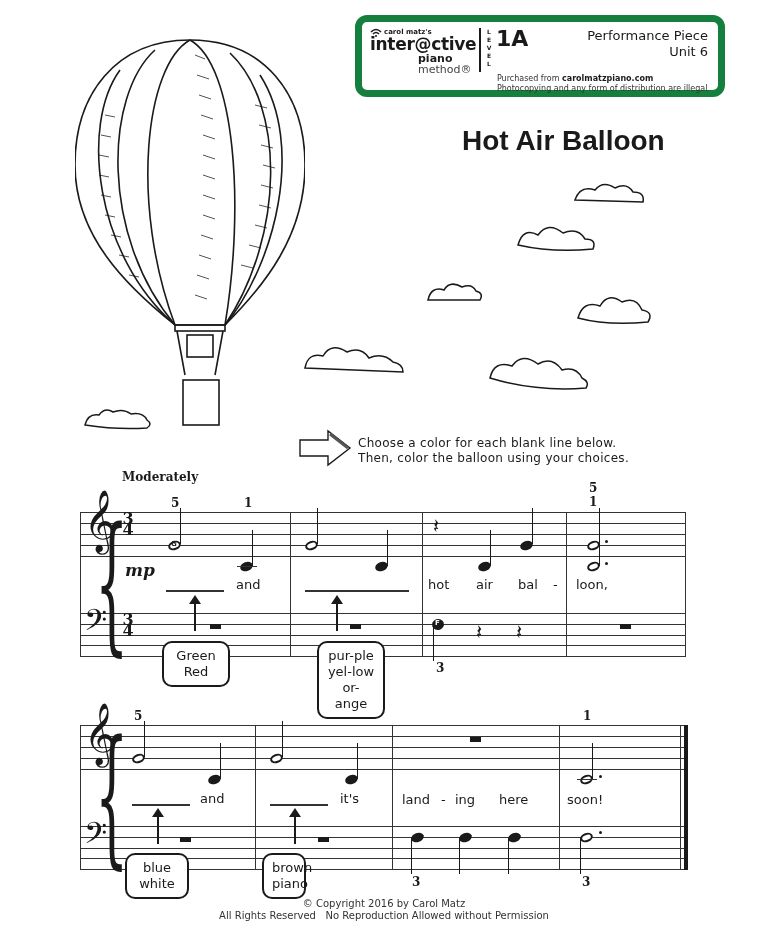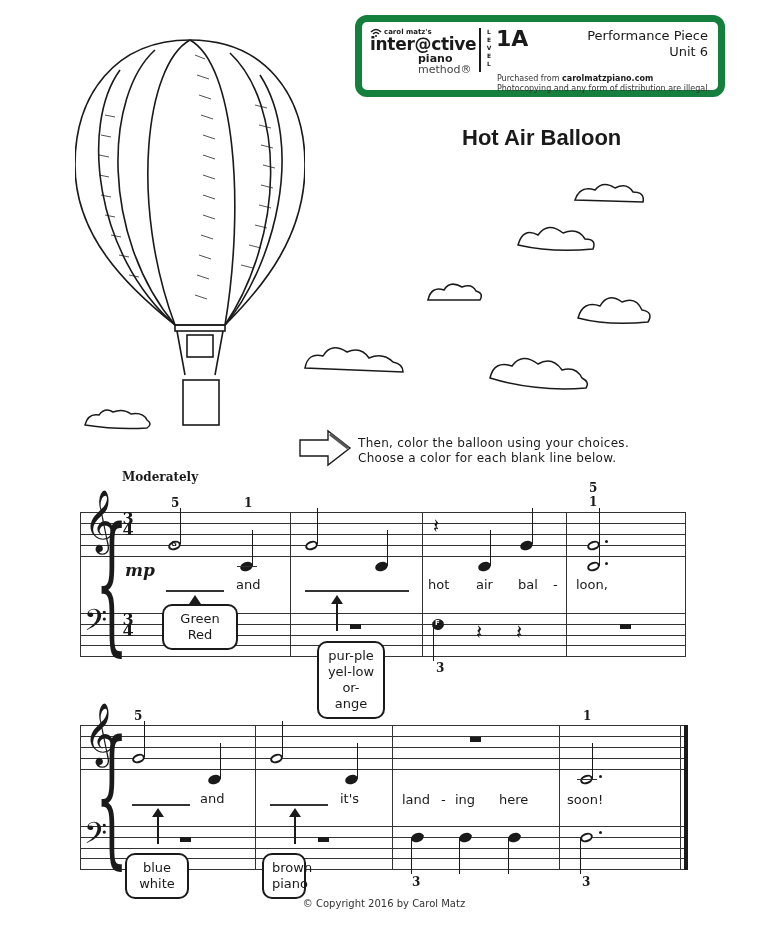--- a/index.html
+++ b/index.html
@@ -11,21 +11,21 @@
   .logo .big{font-size:17px;font-weight:bold;line-height:17px;letter-spacing:-0.3px;}
   .logo .mid{font-size:11px;line-height:11px;margin-left:48px;}
   .logo .mid b{font-weight:bold;}
   .logo .mid span{font-weight:normal;color:#444;}
   .divider{left:117px;top:6px;width:2px;height:44px;background:#1a1a1a;}
   .level-v{left:124px;top:6px;font-size:6px;line-height:8px;width:6px;text-align:center;font-weight:bold;}
   .level-num{left:134px;top:4px;font-size:22px;font-weight:bold;}
   .perf{right:10px;top:6px;text-align:right;font-size:13px;line-height:16px;}
   .purch{right:8px;top:52px;text-align:left;font-size:8px;line-height:10px;color:#333;}
   .purch b{color:#1a1a1a;}
-  .title{left:462px;top:125px;font-size:22px;font-weight:bold;font-family:"Liberation Sans",sans-serif;}
+  .title{left:462px;top:125px;font-size:28px;font-weight:bold;font-family:"Liberation Sans",sans-serif;}
   .instr{left:358px;top:436px;font-size:12px;line-height:15px;letter-spacing:0.3px;}
   .tempo{left:122px;top:470px;font-family:"DejaVu Serif",serif;font-weight:bold;font-size:12px;}
   .staffline{position:absolute;height:1px;background:#333;}
   .barline{position:absolute;width:1px;background:#333;}
   .lyric{position:absolute;font-size:13px;}
   .blank{position:absolute;height:1.5px;background:#333;}
   .arrow{position:absolute;width:2px;background:#1a1a1a;}
   .arrow:before{content:"";position:absolute;left:-5px;top:-8px;border-left:6px solid transparent;border-right:6px solid transparent;border-bottom:9px solid #1a1a1a;}
   .choice{position:absolute;border:2px solid #1a1a1a;border-radius:10px;background:#fff;text-align:center;font-size:13px;line-height:16px;padding:5px 8px;box-sizing:border-box;}
   .finger{position:absolute;font-family:"DejaVu Serif",serif;font-weight:bold;font-size:12px;}
@@ -102,22 +102,22 @@
     <path d="M490 378 q4 -18 22 -12 q10 -14 26 -2 q14 -8 24 6 q14 -4 20 8 q8 4 4 10 q-50 4 -96 -10 z"></path>
     <path d="M85 425 q3 -12 14 -10 q6 -8 14 -3 q10 -4 18 2 q12 -2 16 6 q6 4 0 8 q-30 2 -62 -3 z"></path>
   </g>
 </svg>
 
 <svg class="abs" style="left:298px;top:428px" width="56" height="40">
   <path d="M2 12 L30 12 L30 3 L52 20 L30 37 L30 28 L2 28 Z" fill="#fff" stroke="#1a1a1a" stroke-width="1.4"></path>
   <path d="M32 6 L50 20" stroke="#555" stroke-width="3"></path>
 </svg>
 <div class="abs instr">
+  <div>Choose a color for each blank line below.</div>
   <div>Then, color the balloon using your choices.</div>
-  <div>Choose a color for each blank line below.</div>
 </div>
 
 <div class="abs tempo">Moderately</div>
 
 <div>
 
   <div class="staffline" style="left:80px;width:606px;top:512px"></div>
   <div class="staffline" style="left:80px;width:606px;top:523px"></div>
   <div class="staffline" style="left:80px;width:606px;top:534px"></div>
   <div class="staffline" style="left:80px;width:606px;top:545px"></div>
@@ -153,21 +153,21 @@
   <div class="stem" style="left:180px;top:508px;height:36px"></div>
   <div class="abs" style="left:171px;top:540px;font-size:7px;font-weight:bold">G</div>
   <div class="finger" style="left:244px;top:496px">1</div>
   <div class="note qtr" style="left:240px;top:562px"></div>
   <div class="abs" style="left:237px;top:566px;width:20px;height:1px;background:#333"></div>
   <div class="stem" style="left:252px;top:530px;height:36px"></div>
   <div class="blank" style="left:166px;top:590px;width:58px"></div>
   <div class="lyric" style="left:236px;top:577px">and</div>
   <div class="arrow" style="left:194px;top:603px;height:28px"></div>
   <div class="rest-whole" style="left:210px;top:624px"></div>
-  <div class="choice" style="left:162px;top:604px;width:76px">
+  <div class="choice" style="left:162px;top:641px;width:68px">
     <div>Green</div>
       <div>Red</div>
   </div>
 
   <div class="note half" style="left:305px;top:541px"></div>
   <div class="stem" style="left:317px;top:508px;height:36px"></div>
   <div class="note qtr" style="left:375px;top:562px"></div>
   <div class="stem" style="left:387px;top:530px;height:36px"></div>
   <div class="blank" style="left:305px;top:590px;width:104px"></div>
   <div class="arrow" style="left:336px;top:603px;height:28px"></div>
@@ -273,13 +273,14 @@
   <div class="dot" style="left:599px;top:775px"></div>
   <div class="lyric" style="left:567px;top:792px">soon!</div>
   <div class="note half" style="left:580px;top:833px"></div>
   <div class="stem" style="left:580px;top:838px;height:36px"></div>
   <div class="dot" style="left:599px;top:831px"></div>
   <div class="finger" style="left:582px;top:875px">3</div>
 </div>
 
 <div class="abs footer">
   <div>© Copyright 2016 by Carol Matz</div>
+  <div style="white-space:pre">All Rights Reserved   No Reproduction Allowed without Permission</div>
 </div>
 
 </body></html>

